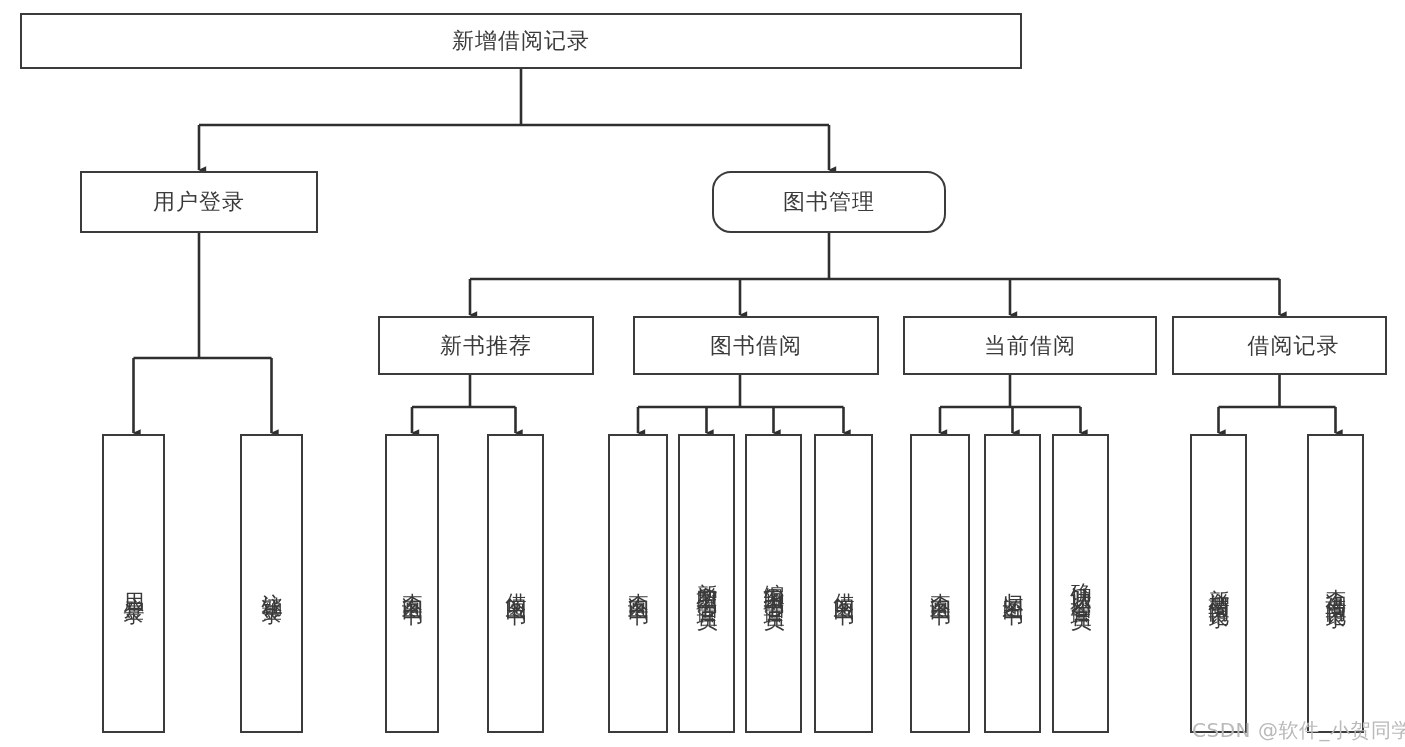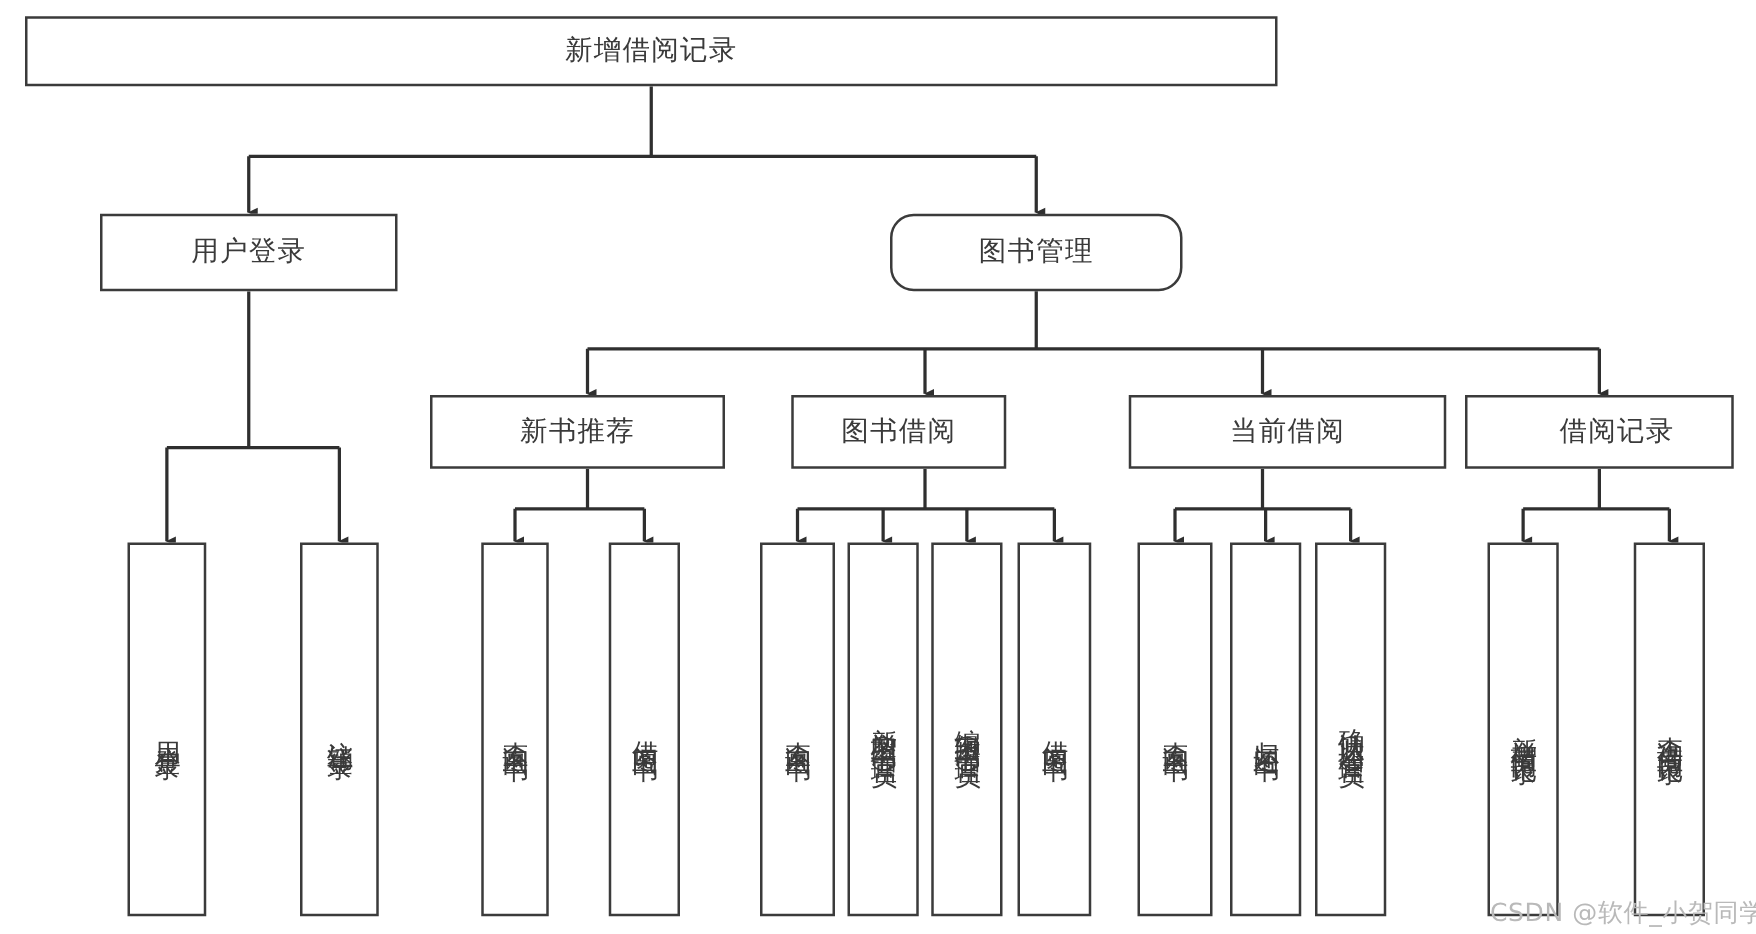--- a/index.html
+++ b/index.html
@@ -110,24 +110,24 @@
   <div class="nodes-layer" id="nodes-layer">
       <div class="node" style="left: 20px; top: 13px; width: 1002px; height: 56px;">
         <span class="label">新增借阅记录</span>
       </div>
       <div class="node" style="left: 80px; top: 171px; width: 238px; height: 62px;">
         <span class="label">用户登录</span>
       </div>
       <div class="node" style="left: 712px; top: 171px; width: 234px; height: 62px; border-radius: 19px;">
         <span class="label">图书管理</span>
       </div>
-      <div class="node" style="left: 344px; top: 316px; width: 236px; height: 59px;">
+      <div class="node" style="left: 378px; top: 316px; width: 216px; height: 59px;">
         <span class="label">新书推荐</span>
       </div>
-      <div class="node" style="left: 633px; top: 316px; width: 172px; height: 59px;">
+      <div class="node" style="left: 633px; top: 316px; width: 246px; height: 59px;">
         <span class="label">图书借阅</span>
       </div>
       <div class="node" style="left: 903px; top: 316px; width: 254px; height: 59px;">
         <span class="label">当前借阅</span>
       </div>
       <div class="node" style="left: 1172px; top: 316px; width: 215px; height: 59px; padding-left: 28px;">
         <span class="label">借阅记录</span>
       </div>
       <div class="node vertical" style="left: 102px; top: 434px; width: 63px; height: 299px;">
         <span class="label">用户登录</span>

